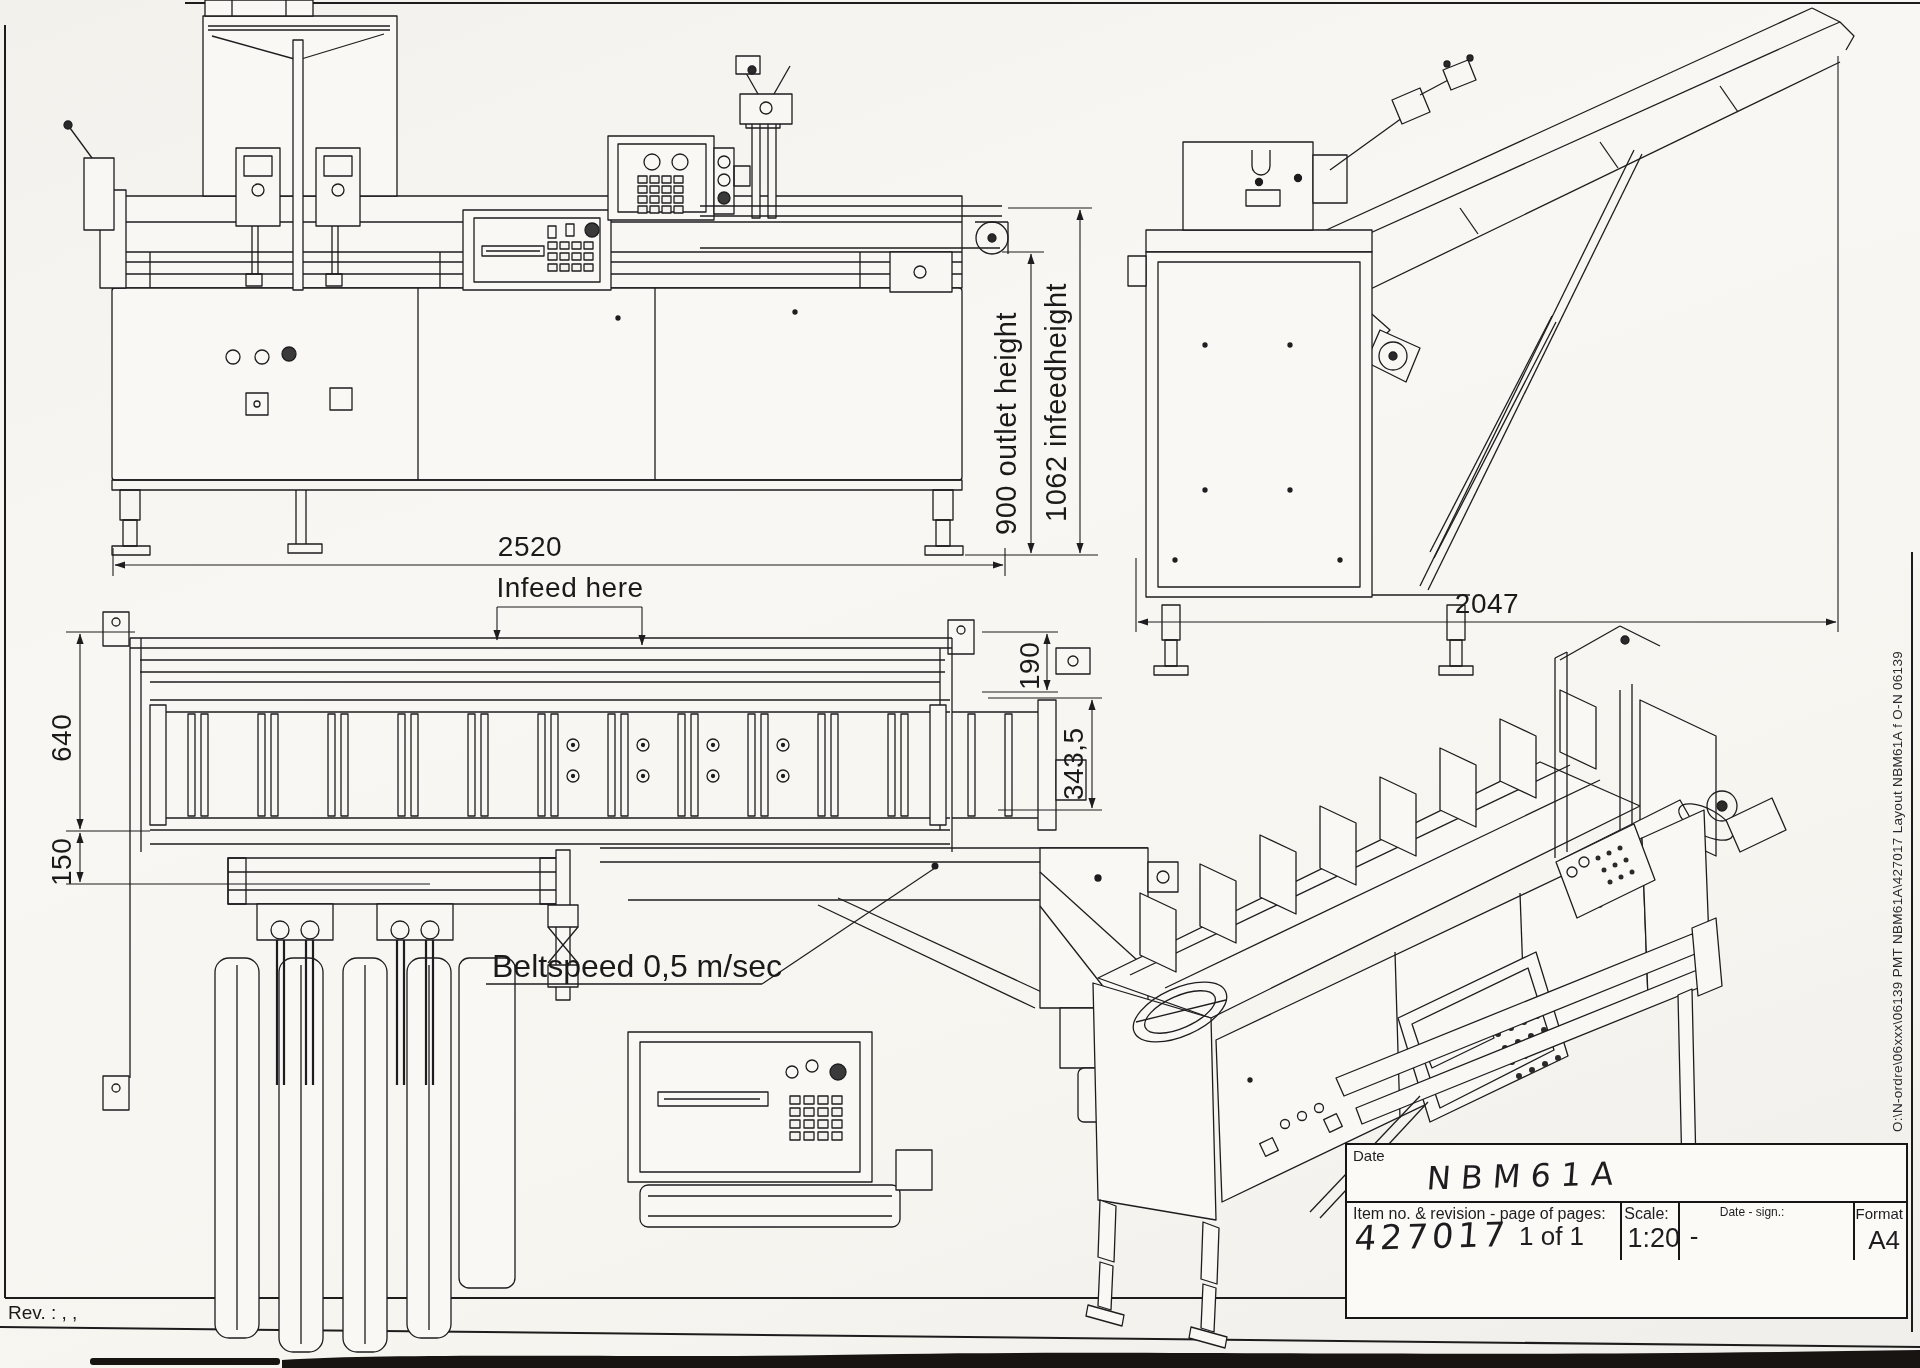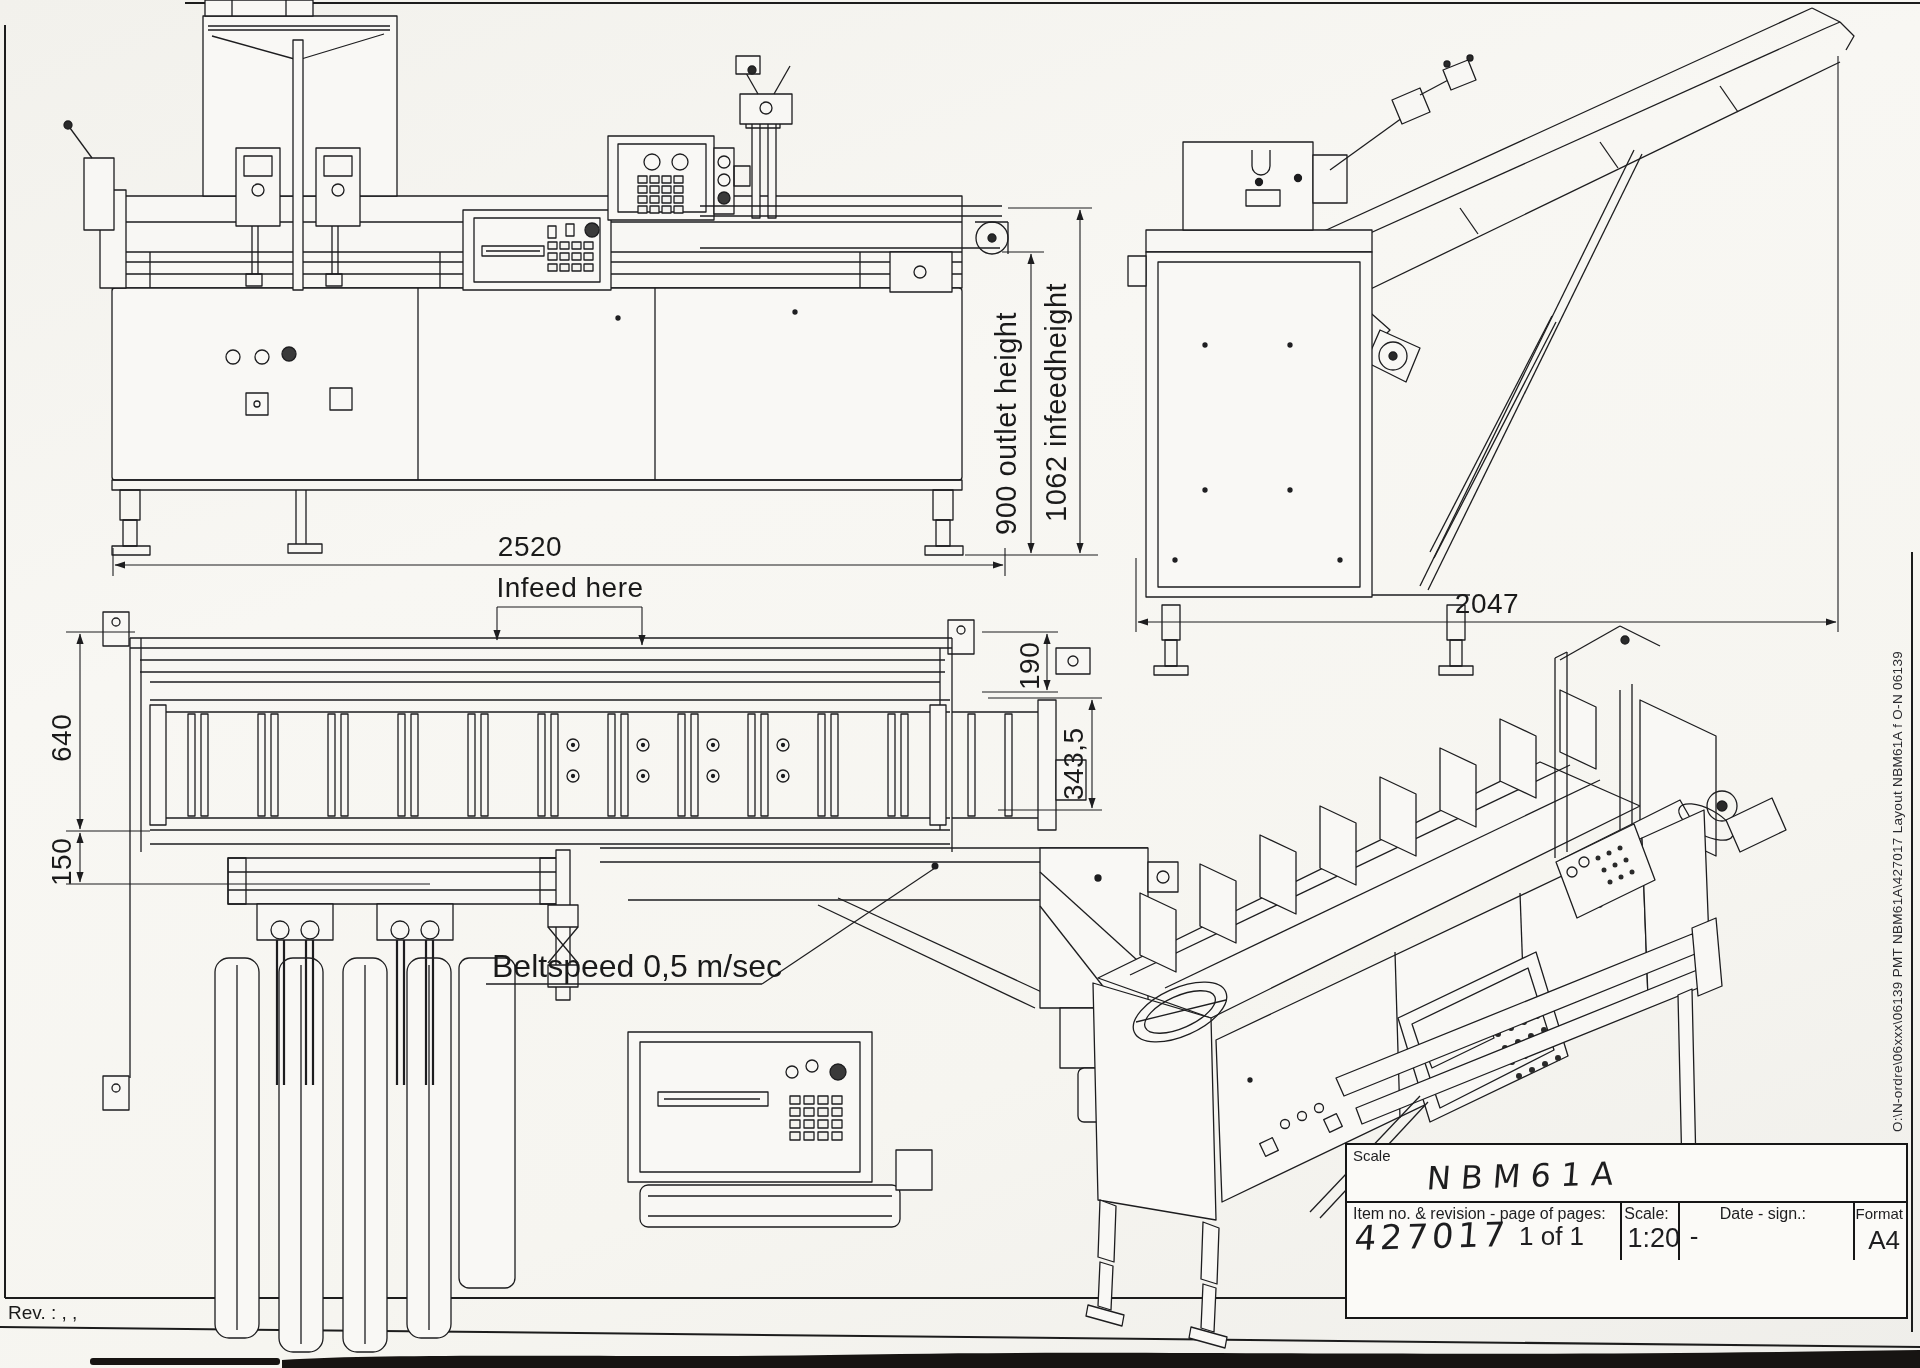--- a/index.html
+++ b/index.html
@@ -566,35 +566,35 @@
 <div class="lbl dim vtext" style="left:46px;top:762px;">640</div>
 <div class="lbl dim vtext" style="left:46px;top:886px;">150</div>
 <div class="lbl dim vtext" style="left:1014px;top:690px;">190</div>
 <div class="lbl dim vtext" style="left:1058px;top:800px;">343,5</div>
 <div class="lbl belt" style="left:492px;top:948px;">Beltspeed 0,5 m/sec</div>
 <div class="lbl sidepath vtext" style="left:1890px;top:1132px;">O:\N-ordre\06xxx\06139 PMT NBM61A\427017 Layout NBM61A f O-N 06139</div>
 <div class="lbl rev" style="left:8px;top:1302px;">Rev. : , ,</div>
 
 <div class="tblock">
   <div class="tb-row2">
-    <div class="cell-lab">Scale</div>
+    <div class="cell-lab">Date</div>
     <div class="item-val hand">NBM61A</div>
   </div>
   <div class="tb-row3">
     <div class="c c1">
       <div class="cell-lab" style="font-size:16px;">Item no. &amp; revision - page of pages:</div>
       <div class="itemno-val hand">427017</div>
       <div class="pages-val">1 of 1</div>
     </div>
     <div class="c c2">
       <div class="scale-lab">Scale:</div>
       <div class="scale-val">1:20</div>
     </div>
     <div class="c c3">
-      <div class="cell-lab" style="font-size:16px;padding-left:40px;">Date - sign.:</div>
+      <div class="cell-lab" style="font-size:12px;padding-left:40px;">Date - sign.:</div>
       <div class="date-val">-</div>
     </div>
     <div class="c c4">
       <div class="fmt-lab">Format</div>
       <div class="fmt-val">A4</div>
     </div>
   </div>
 </div>
 
 </div>

